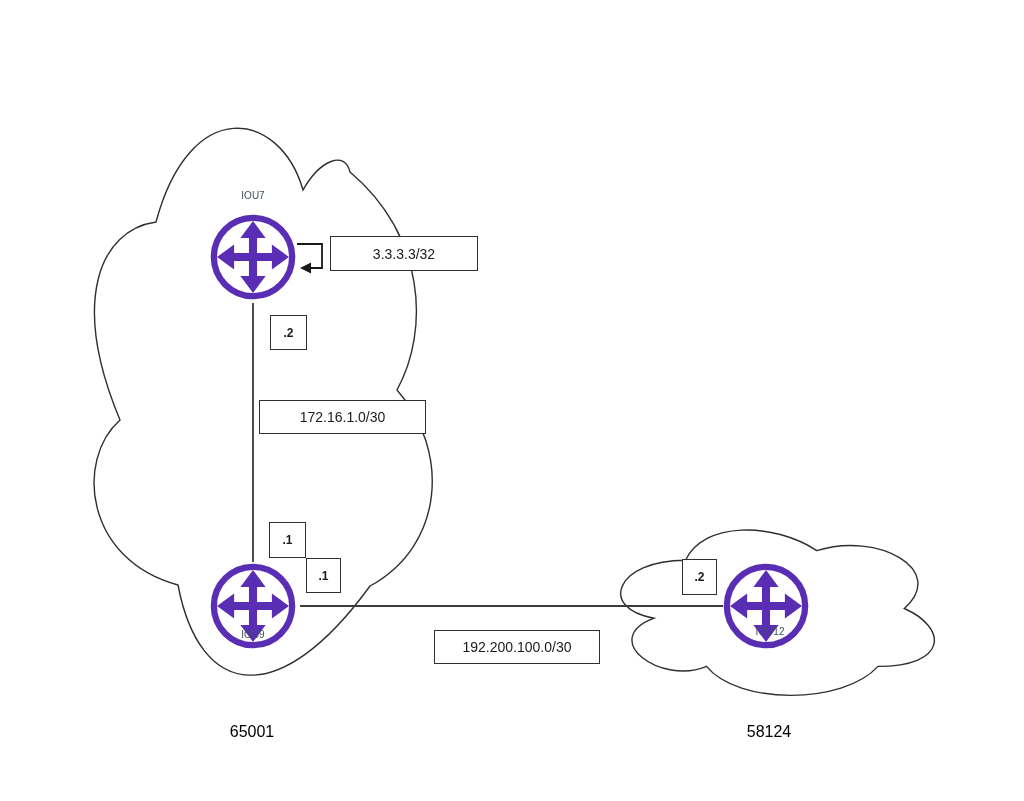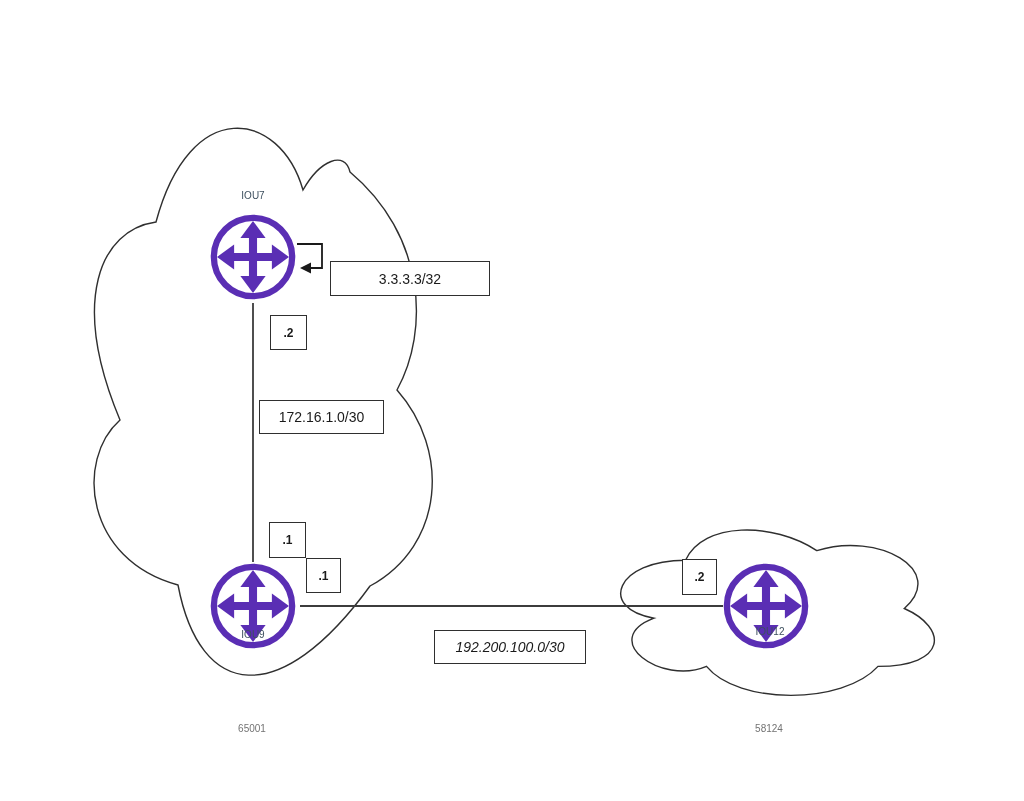--- a/index.html
+++ b/index.html
@@ -48,22 +48,22 @@
     position: absolute;
     transform: translateX(-50%);
     color: #3d4f5e;
     font-size: 10px;
     line-height: 1;
     white-space: nowrap;
   }
   .as-label {
     position: absolute;
     transform: translateX(-50%);
-    color: #737373;
-    font-size: 10px;
+    color: #000000;
+    font-size: 16px;
     line-height: 1;
     white-space: nowrap;
   }
 </style>
 </head>
 <body>
 
 <div id="canvas">
 
   <svg id="diagram-svg" width="1024" height="801" viewBox="0 0 1024 801">
@@ -98,23 +98,23 @@
 
     <use href="#router-symbol" x="208" y="212" width="90" height="90"></use>
     <use href="#router-symbol" x="208" y="561" width="90" height="90"></use>
     <use href="#router-symbol" x="721" y="561" width="90" height="90"></use>
   </svg>
 
   <div class="node-label" style="left:253px; top:191px;">IOU7</div>
   <div class="node-label" style="left:253px; top:630px;">IOU9</div>
   <div class="node-label" style="left:770px; top:627px;">IOU12</div>
 
-  <div class="label-box" style="left:330px; top:236px; width:160px; height:35px;margin-top:25px;">3.3.3.3/32</div>
-  <div class="label-box" style="left:259px; top:400px; width:125px; height:34px;">172.16.1.0/30</div>
-  <div class="label-box" style="left:434px; top:630px; width:152px; height:34px;font-style:italic;">192.200.100.0/30</div>
+  <div class="label-box" style="left:330px; top:236px; width:148px; height:35px;">3.3.3.3/32</div>
+  <div class="label-box" style="left:259px; top:400px; width:167px; height:34px;">172.16.1.0/30</div>
+  <div class="label-box" style="left:434px; top:630px; width:166px; height:34px;">192.200.100.0/30</div>
 
   <div class="label-box iface-box" style="left:270px; top:315px; width:37px; height:35px;">.2</div>
   <div class="label-box iface-box" style="left:269px; top:522px; width:37px; height:36px;">.1</div>
   <div class="label-box iface-box" style="left:306px; top:558px; width:35px; height:35px;">.1</div>
   <div class="label-box iface-box" style="left:682px; top:559px; width:35px; height:36px;">.2</div>
 
   <div class="as-label" style="left:252px; top:724px;">65001</div>
   <div class="as-label" style="left:769px; top:724px;">58124</div>
 
 </div>

